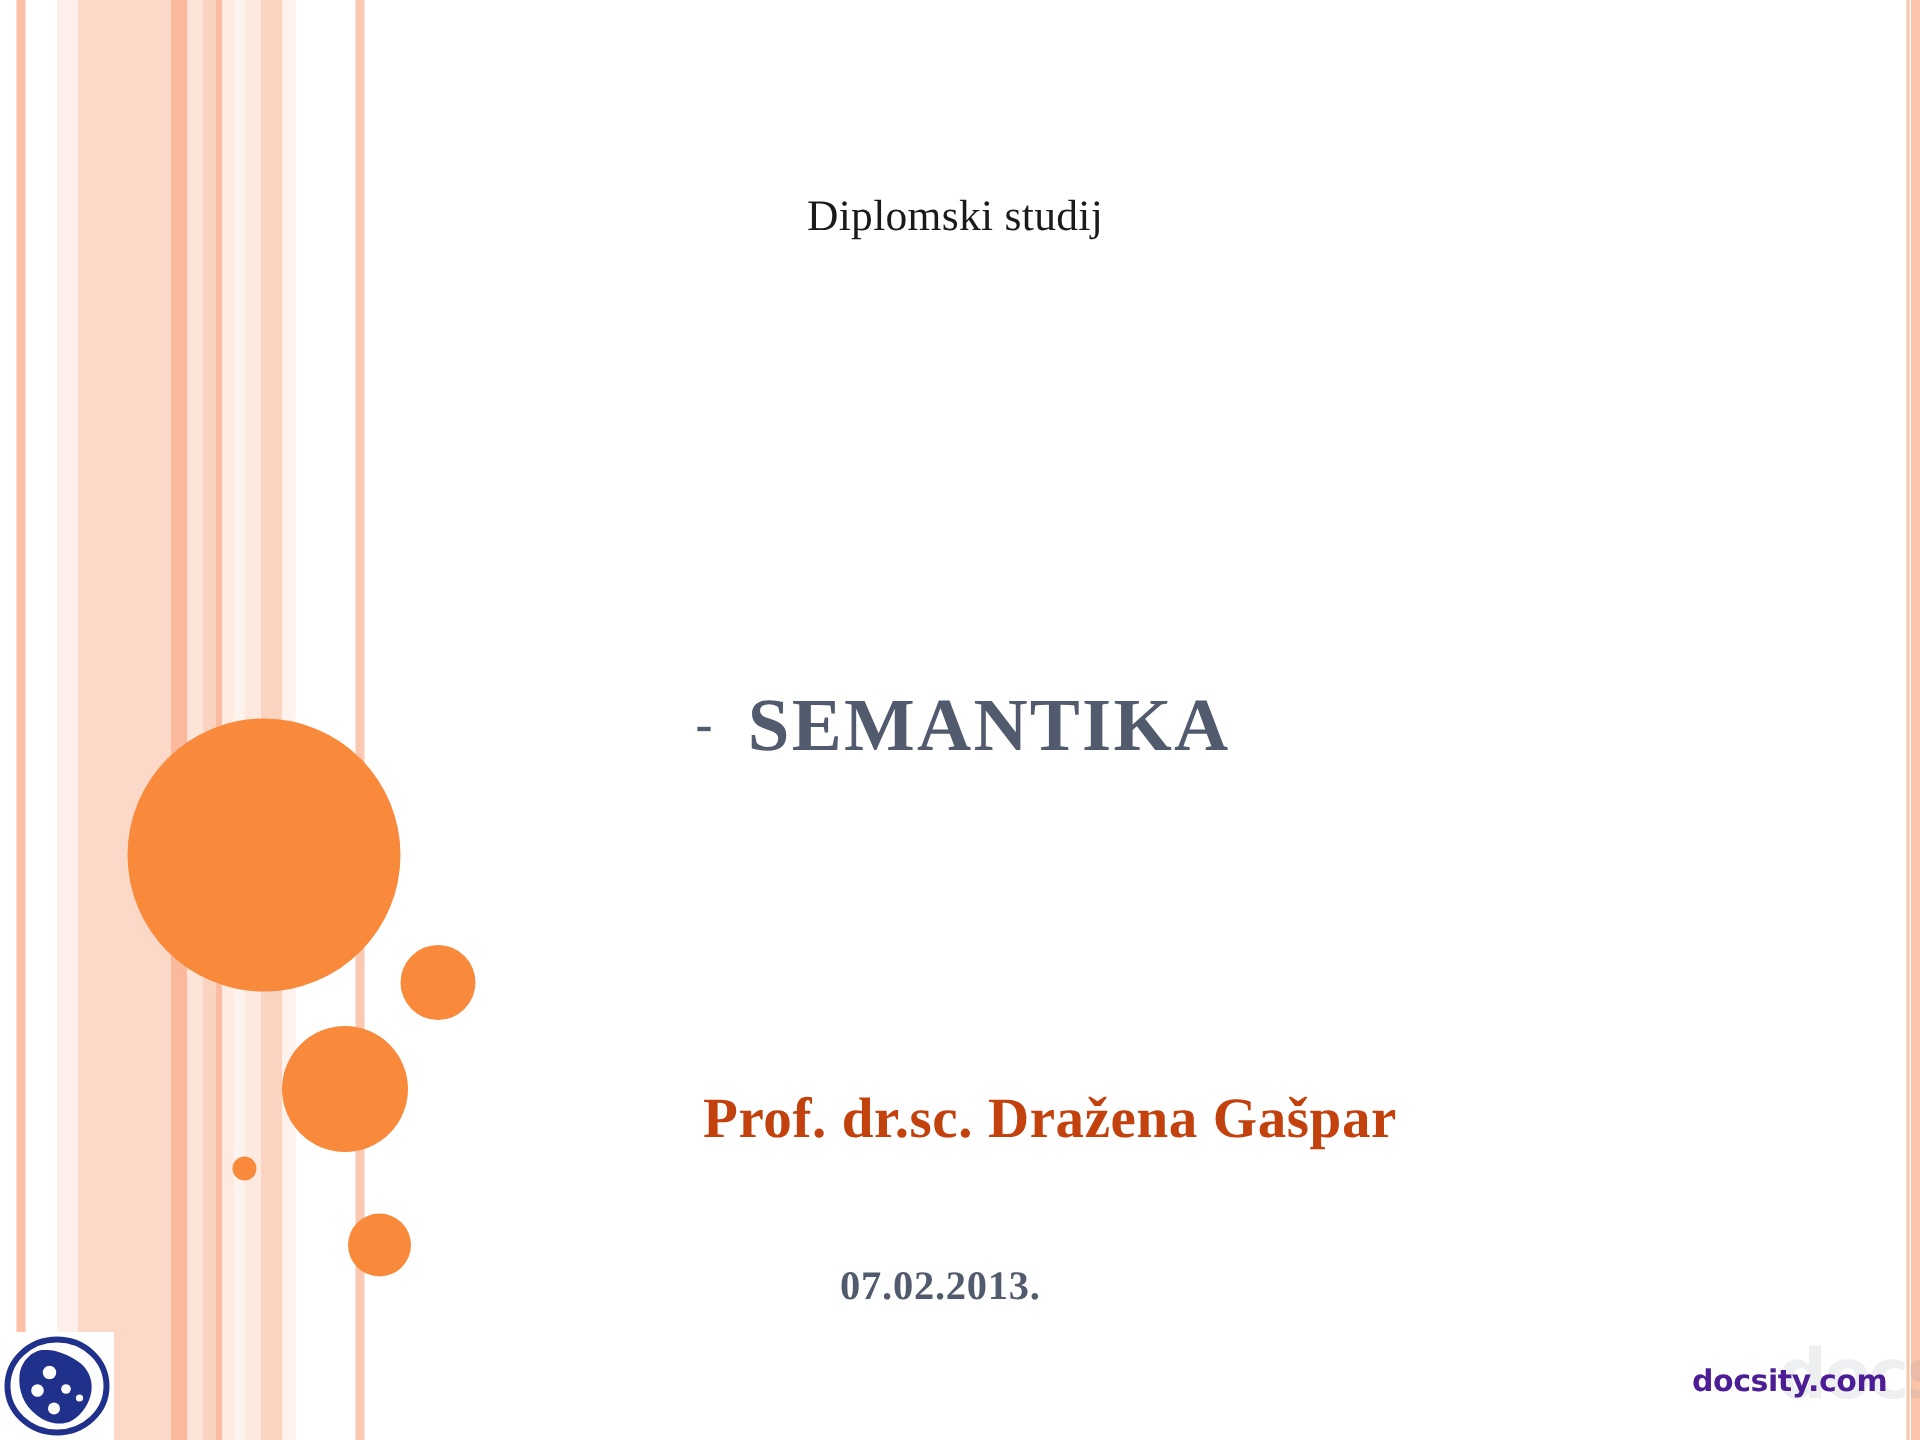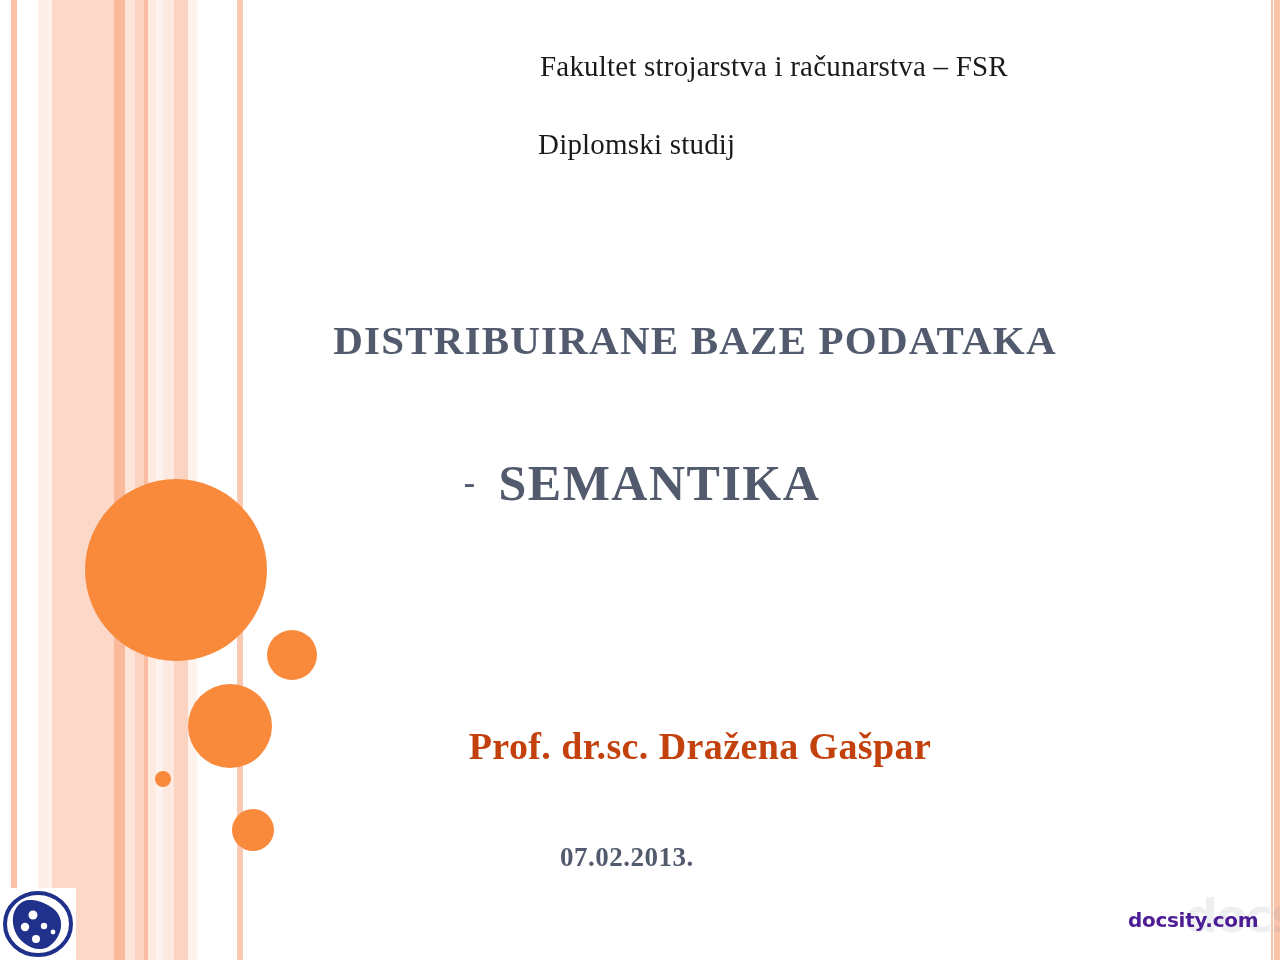--- a/index.html
+++ b/index.html
@@ -159,25 +159,23 @@
     </div>
 
   <div id="circles-layer">
       <div class="circle" style="left: 85px; top: 479px; width: 182px; height: 182px; background: rgb(249, 138, 60);"></div>
       <div class="circle" style="left: 188px; top: 684px; width: 84px; height: 84px; background: rgb(249, 138, 60);"></div>
       <div class="circle" style="left: 267px; top: 630px; width: 50px; height: 50px; background: rgb(249, 138, 60);"></div>
       <div class="circle" style="left: 232px; top: 809px; width: 42px; height: 42px; background: rgb(249, 138, 60);"></div>
       <div class="circle" style="left: 155px; top: 771px; width: 16px; height: 16px; background: rgb(249, 138, 60);"></div>
     </div>
 
-  <div class="header-line" id="header-line-1">Fakultet strojarstva i računarstva – FSR</div>
 
   <div class="header-line" id="header-line-2">Diplomski studij</div>
 
-  <div class="main-title" id="title-main">DISTRIBUIRANE BAZE PODATAKA</div>
 
   <div class="main-title" id="title-sub">
     <span class="dash">-</span><span>SEMANTIKA</span>
   </div>
 
   <div id="author">Prof. dr.sc. Dražena Gašpar</div>
 
   <div id="date">07.02.2013.</div>
 
   <div id="watermark-ghost">docsity</div>

